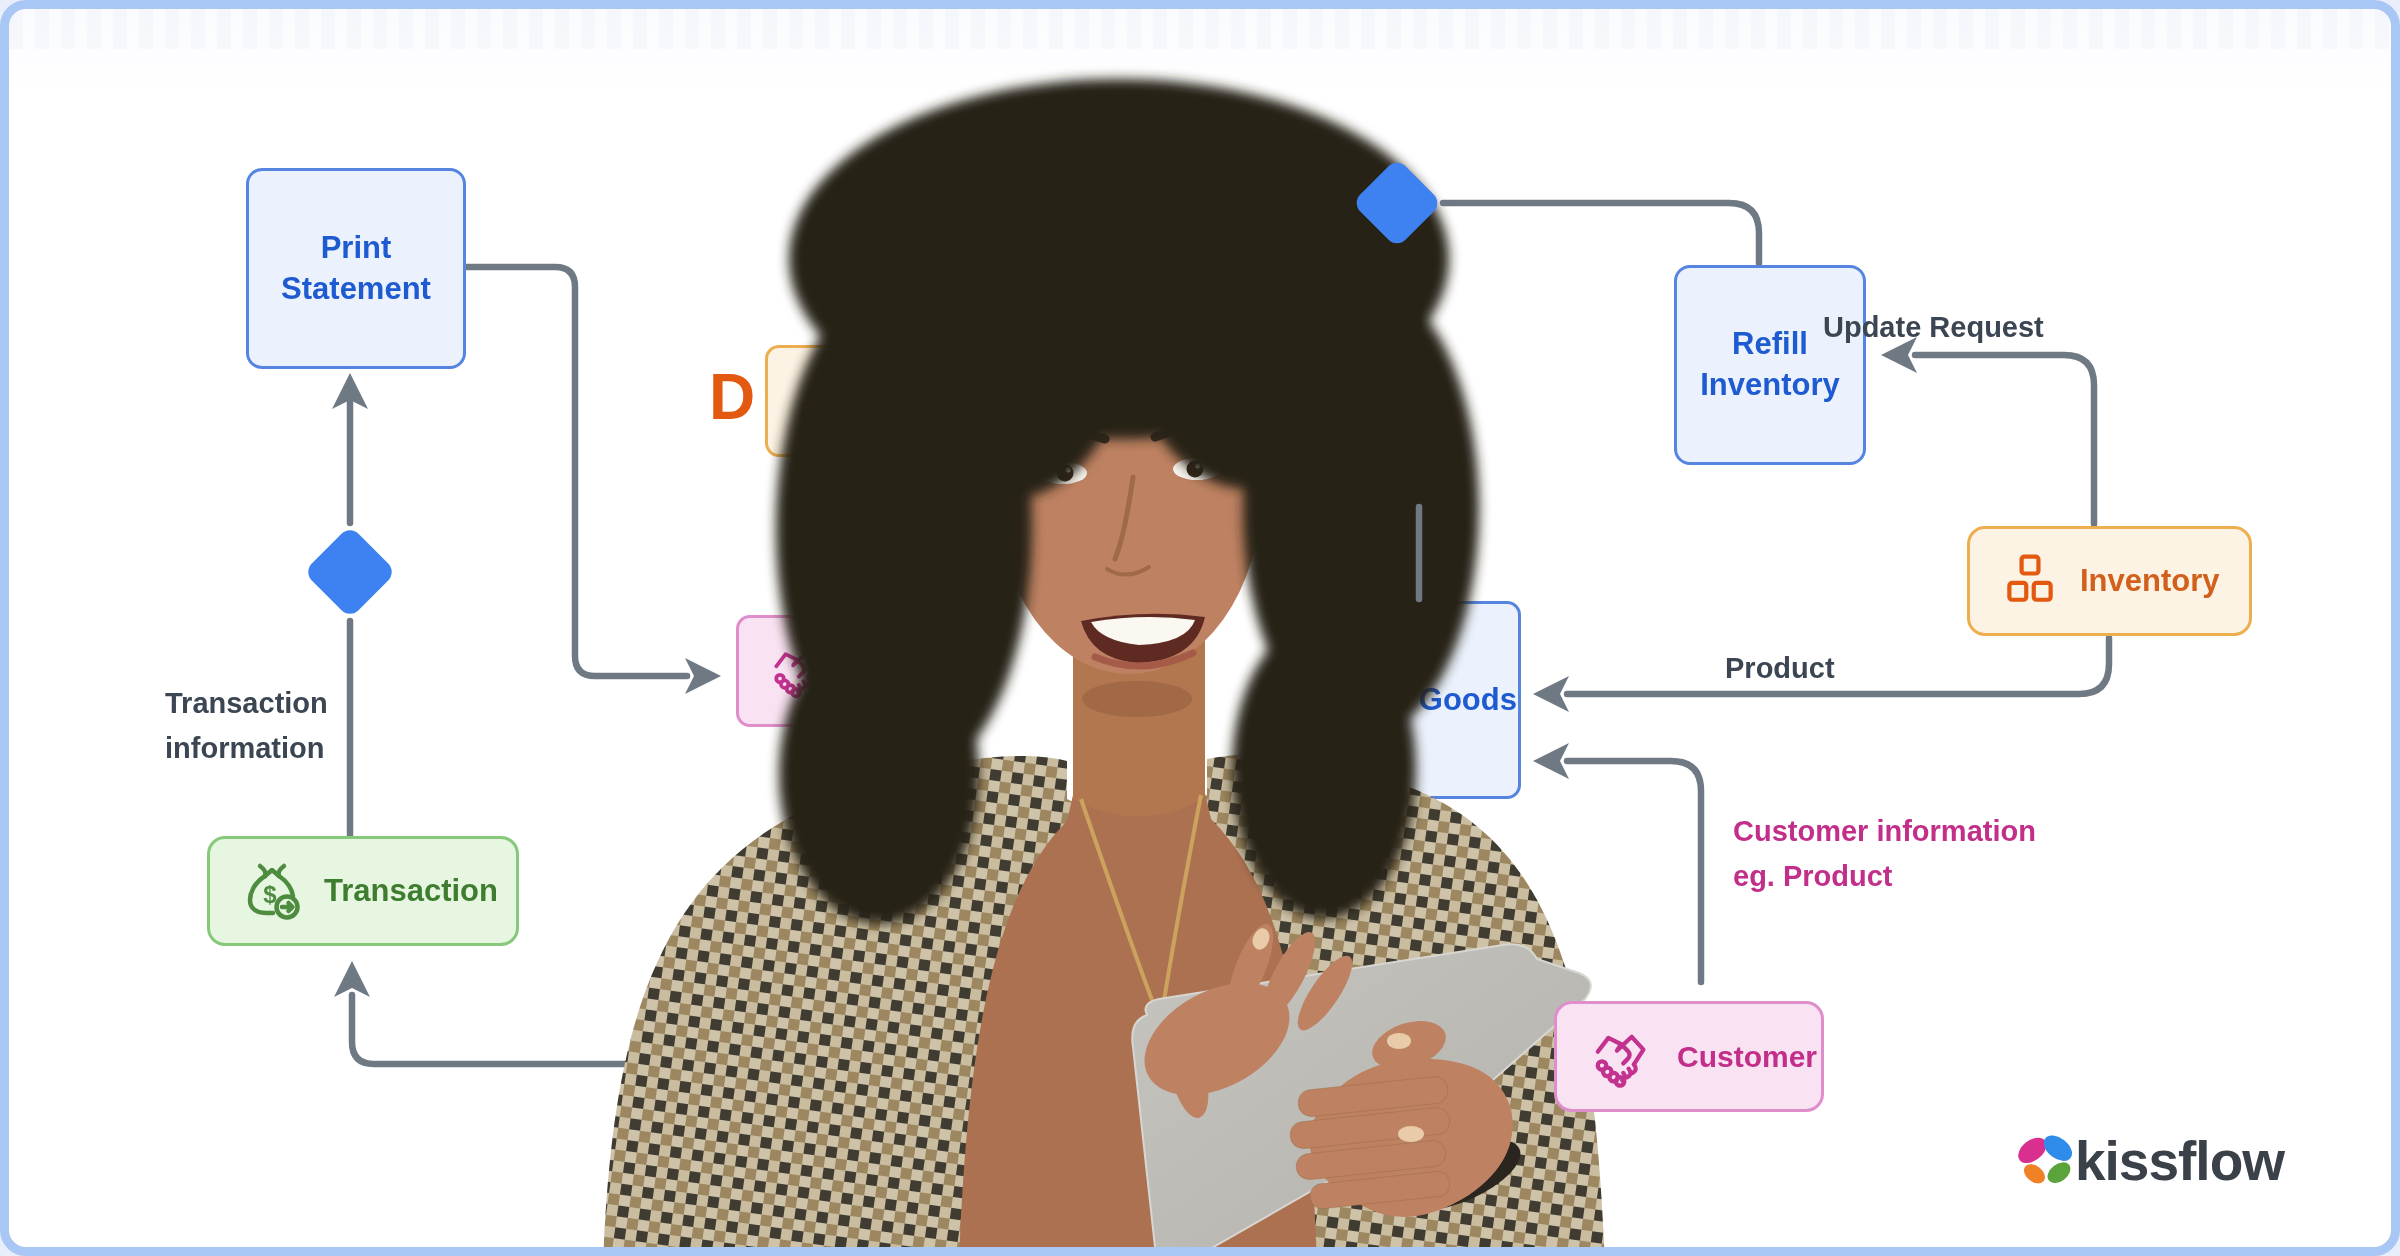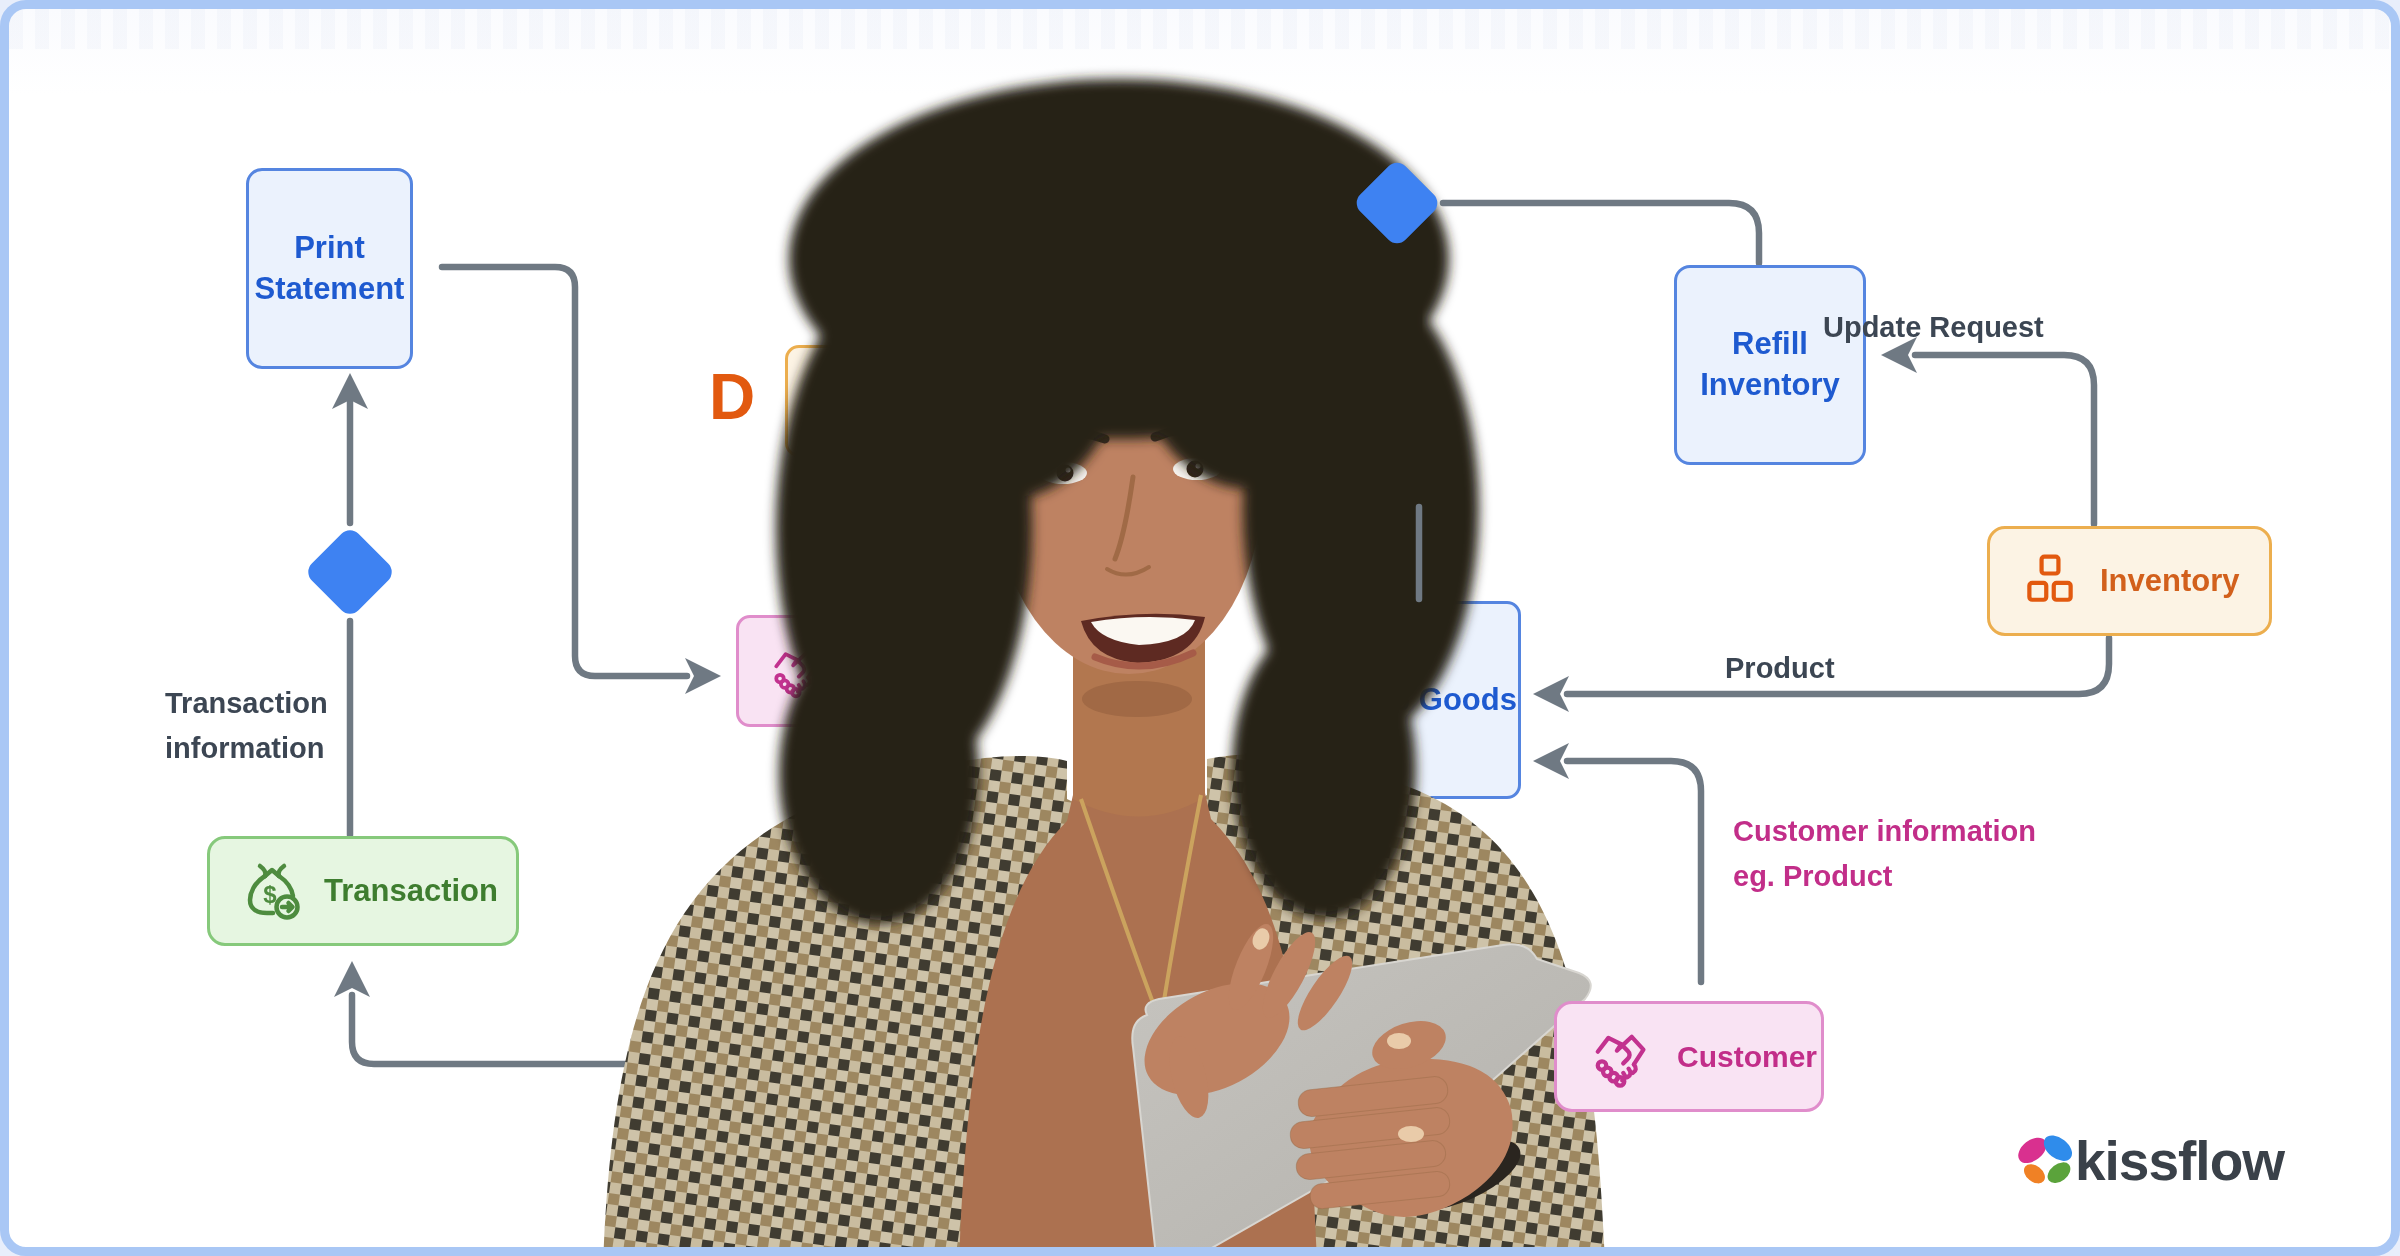--- a/index.html
+++ b/index.html
@@ -12,21 +12,21 @@
   #person-layer{z-index:20}
   #front{z-index:30}
   #watermark{z-index:5;height:40px;opacity:.5;
     background:repeating-linear-gradient(90deg,rgba(196,208,232,.22) 0 14px,rgba(255,255,255,0) 14px 26px);}
   svg.lines{position:absolute;left:0;top:0;width:2400px;height:1256px;overflow:visible}
   .node{position:absolute;box-sizing:border-box;display:flex;align-items:center;justify-content:center;
     text-align:center;font-weight:700;border-radius:16px;}
   .node .txt{line-height:1.32}
   .blue{background:#EBF2FD;border:3px solid #5585E0;color:#1E5AD0;font-size:31px;}
   .green{background:#E6F6E1;border:3px solid #86C97B;color:#3E7D2F;font-size:31px;}
-  .orange{background:#FCF3E4;border:3px solid #ECAE4E;color:#D2601C;font-size:31px;margin-left:20px;}
+  .orange{background:#FCF3E4;border:3px solid #ECAE4E;color:#D2601C;font-size:31px;}
   .pink{background:#F9E3F3;border:3px solid #E08DCB;color:#C22E89;font-size:30px;align-items:center;}
   .iconbox{justify-content:flex-start;gap:20px;padding-left:30px;text-align:left;}
   .diamond{position:absolute;background:#3E82F2;border-radius:12px;transform:rotate(45deg);}
   .lbl{position:absolute;font-size:29px;font-weight:600;color:#3C4653;line-height:1.55;}
   .lbl.magenta{color:#C22E89;}
   .dletter{position:absolute;font-weight:800;color:#E2590F;font-size:64px;line-height:1;}
   .dletter.m{color:#CC2E8C;font-size:60px;}
   #logo{position:absolute;left:2002px;top:1120px;display:flex;align-items:center;}
   #logo .word{font-size:55px;font-weight:700;color:#3A4149;letter-spacing:-1px;}
 </style>
@@ -179,21 +179,21 @@
       </g>
       <g fill="#6F7983">
         <path d="M712 667 L676 649 L685 667 L676 685 Z"></path>
         <path d="M341 364 L323 400 L341 391 L359 400 Z"></path>
         <path d="M1872 346 L1908 328 L1899 346 L1908 364 Z"></path>
         <path d="M1524 685 L1560 667 L1551 685 L1560 703 Z"></path>
         <path d="M1524 752 L1560 734 L1551 752 L1560 770 Z"></path>
       </g>
     </svg>
 
-    <div class="node blue" style="left:237px;top:159px;width:167px;height:201px;">
+    <div class="node blue" style="left:237px;top:159px;width:220px;height:201px;">
       <span class="txt">Print Statement</span>
     </div>
 
     <div class="node blue" style="left:1665px;top:256px;width:192px;height:200px;">
       <span class="txt">Refill Inventory</span>
     </div>
 
     <div class="diamond" style="left:308px;top:530px;width:66px;height:66px;"></div>
     <div class="diamond" style="left:1356px;top:162px;width:64px;height:64px;"></div>
 

